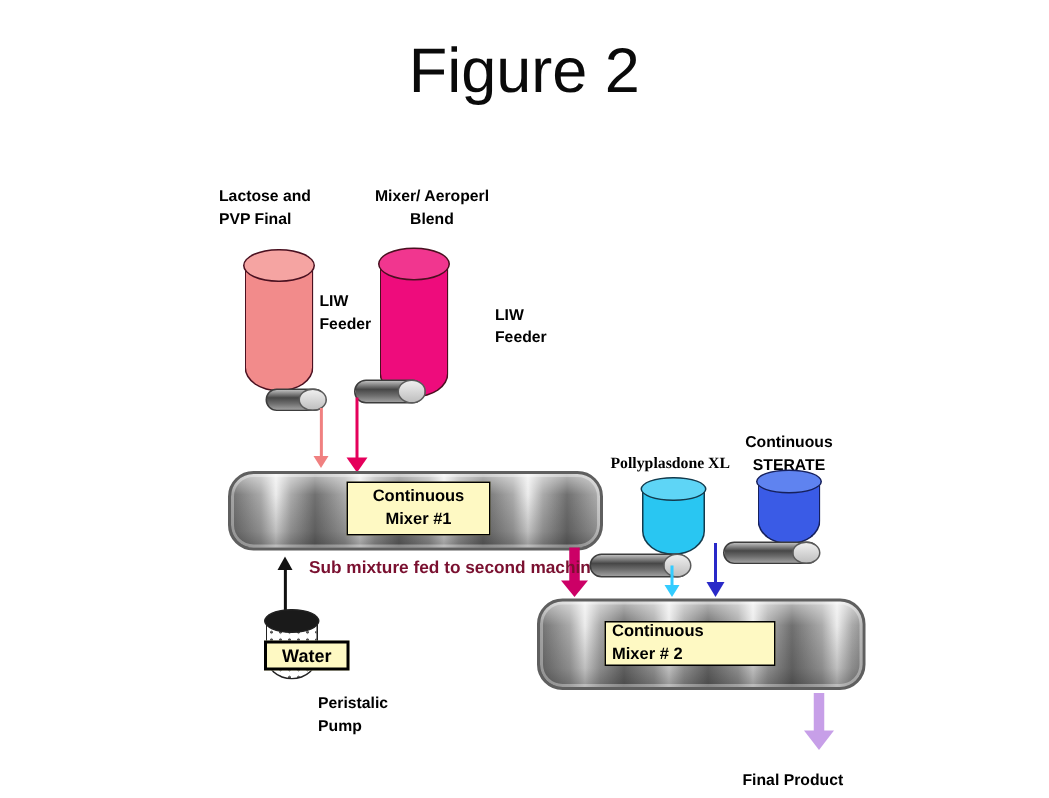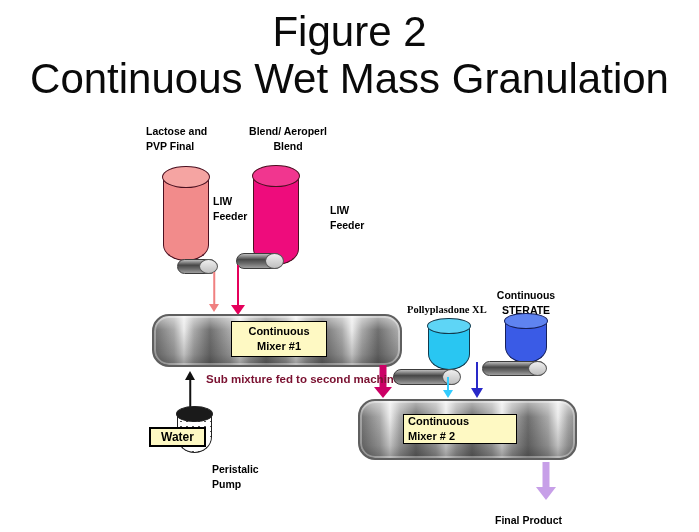--- a/index.html
+++ b/index.html
@@ -1,21 +1,21 @@
 <!DOCTYPE html>
 <html><head>
 <meta charset="utf-8">
 <style>
   html,body{margin:0;padding:0;background:#fff;}
   .stage{
     position:relative;width:699px;height:532px;background:#ffffff;overflow:hidden;
     font-family:"Liberation Sans","DejaVu Sans",sans-serif;color:#000;
   }
   .title{
-    position:absolute;left:0;top:8px;width:699px;text-align:center;
+    position:absolute;left:0;top:23px;width:699px;text-align:center;
     font-size:42px;line-height:47px;font-weight:400;color:#0a0a0a;letter-spacing:0px;
   }
   .lbl{
     position:absolute;font-weight:bold;font-size:10.5px;line-height:15px;
     white-space:pre;color:#000;
   }
   .center{text-align:center;}
   
   .cyl{
     position:absolute;background:var(--body);
@@ -75,26 +75,25 @@
   }
   .panel.center{align-items:center;text-align:center;}
   .panel.left{align-items:flex-start;text-align:left;padding-left:4px;}
 </style>
 </head>
 <body>
 
 <div class="stage">
 
   <div class="title"><span>Figure 2</span><br>
-    <span>Continuous Wet Mass Granulation</span>
   </div>
 
   <div class="lbl" style="left:146px;top:124px;">Lactose and
 PVP Final</div>
-  <div class="lbl center" style="left:242px;top:124px;width:92px;">Blend/ Aeroperl
+  <div class="lbl center" style="left:242px;top:124px;width:92px;">Mixer/ Aeroperl
 Blend</div>
 
   <div class="cyl" style="left:163px;top:177px;width:44px;height:83px;--body:#F28B8B;--top:#F5A4A2;--line:#4a1020;"></div>
   <div class="cyl" style="left:253px;top:176px;width:44px;height:88px;--body:#EE0C7C;--top:#F1368F;--line:#4a1020;"></div>
 
   <div class="lbl" style="left:213px;top:194px;">LIW
 Feeder</div>
   <div class="lbl" style="left:330px;top:203px;">LIW
 Feeder</div>
 
@@ -107,21 +106,21 @@
   <div class="mixer" style="left:152px;top:314px;width:246px;height:49px;"></div>
   <div class="panel center" style="left:231px;top:321px;width:94px;height:34px;"><span>Continuous
 Mixer #1</span></div>
 
   <div class="arr down" style="left:371px;top:365px;height:33px;--c:#CC0066;--sw:7px;--hw:9px;--hh:11px;"></div>
 
   <div class="lbl" style="left:206px;top:372px;font-size:11.5px;color:#7A1030;">Sub mixture fed to second machine</div>
 
   <div class="arr up" style="left:178px;top:371px;height:39px;--c:#111111;--sw:1.5px;--hw:5px;--hh:9px;"></div>
   <div class="cyl small dotted" style="left:177px;top:414px;width:33px;height:38px;--top:#1a1a1a;--line:#222;"></div>
-  <div class="panel center" style="left:149px;top:427px;width:53px;height:16px;border-width:2px;font-size:12px;"><span>Water</span></div>
+  <div class="panel center" style="left:176px;top:427px;width:53px;height:16px;border-width:2px;font-size:12px;"><span>Water</span></div>
   <div class="lbl" style="left:178px;top:462px;margin-left:34px;">Peristalic
 Pump</div>
 
   <div class="lbl" style="left:407px;top:302px;font-family:Liberation Serif, serif;">Pollyplasdone XL</div>
   <div class="lbl center" style="left:489px;top:288px;width:74px;">Continuous
 STERATE</div>
 
   <div class="cyl small" style="left:428px;top:326px;width:40px;height:43px;--body:#29C6F2;--top:#5ED5F6;--line:#123a4d;"></div>
   <div class="cyl small" style="left:505px;top:321px;width:40px;height:41px;--body:#3A5BE6;--top:#5F83F0;--line:#16205c;"></div>
 

